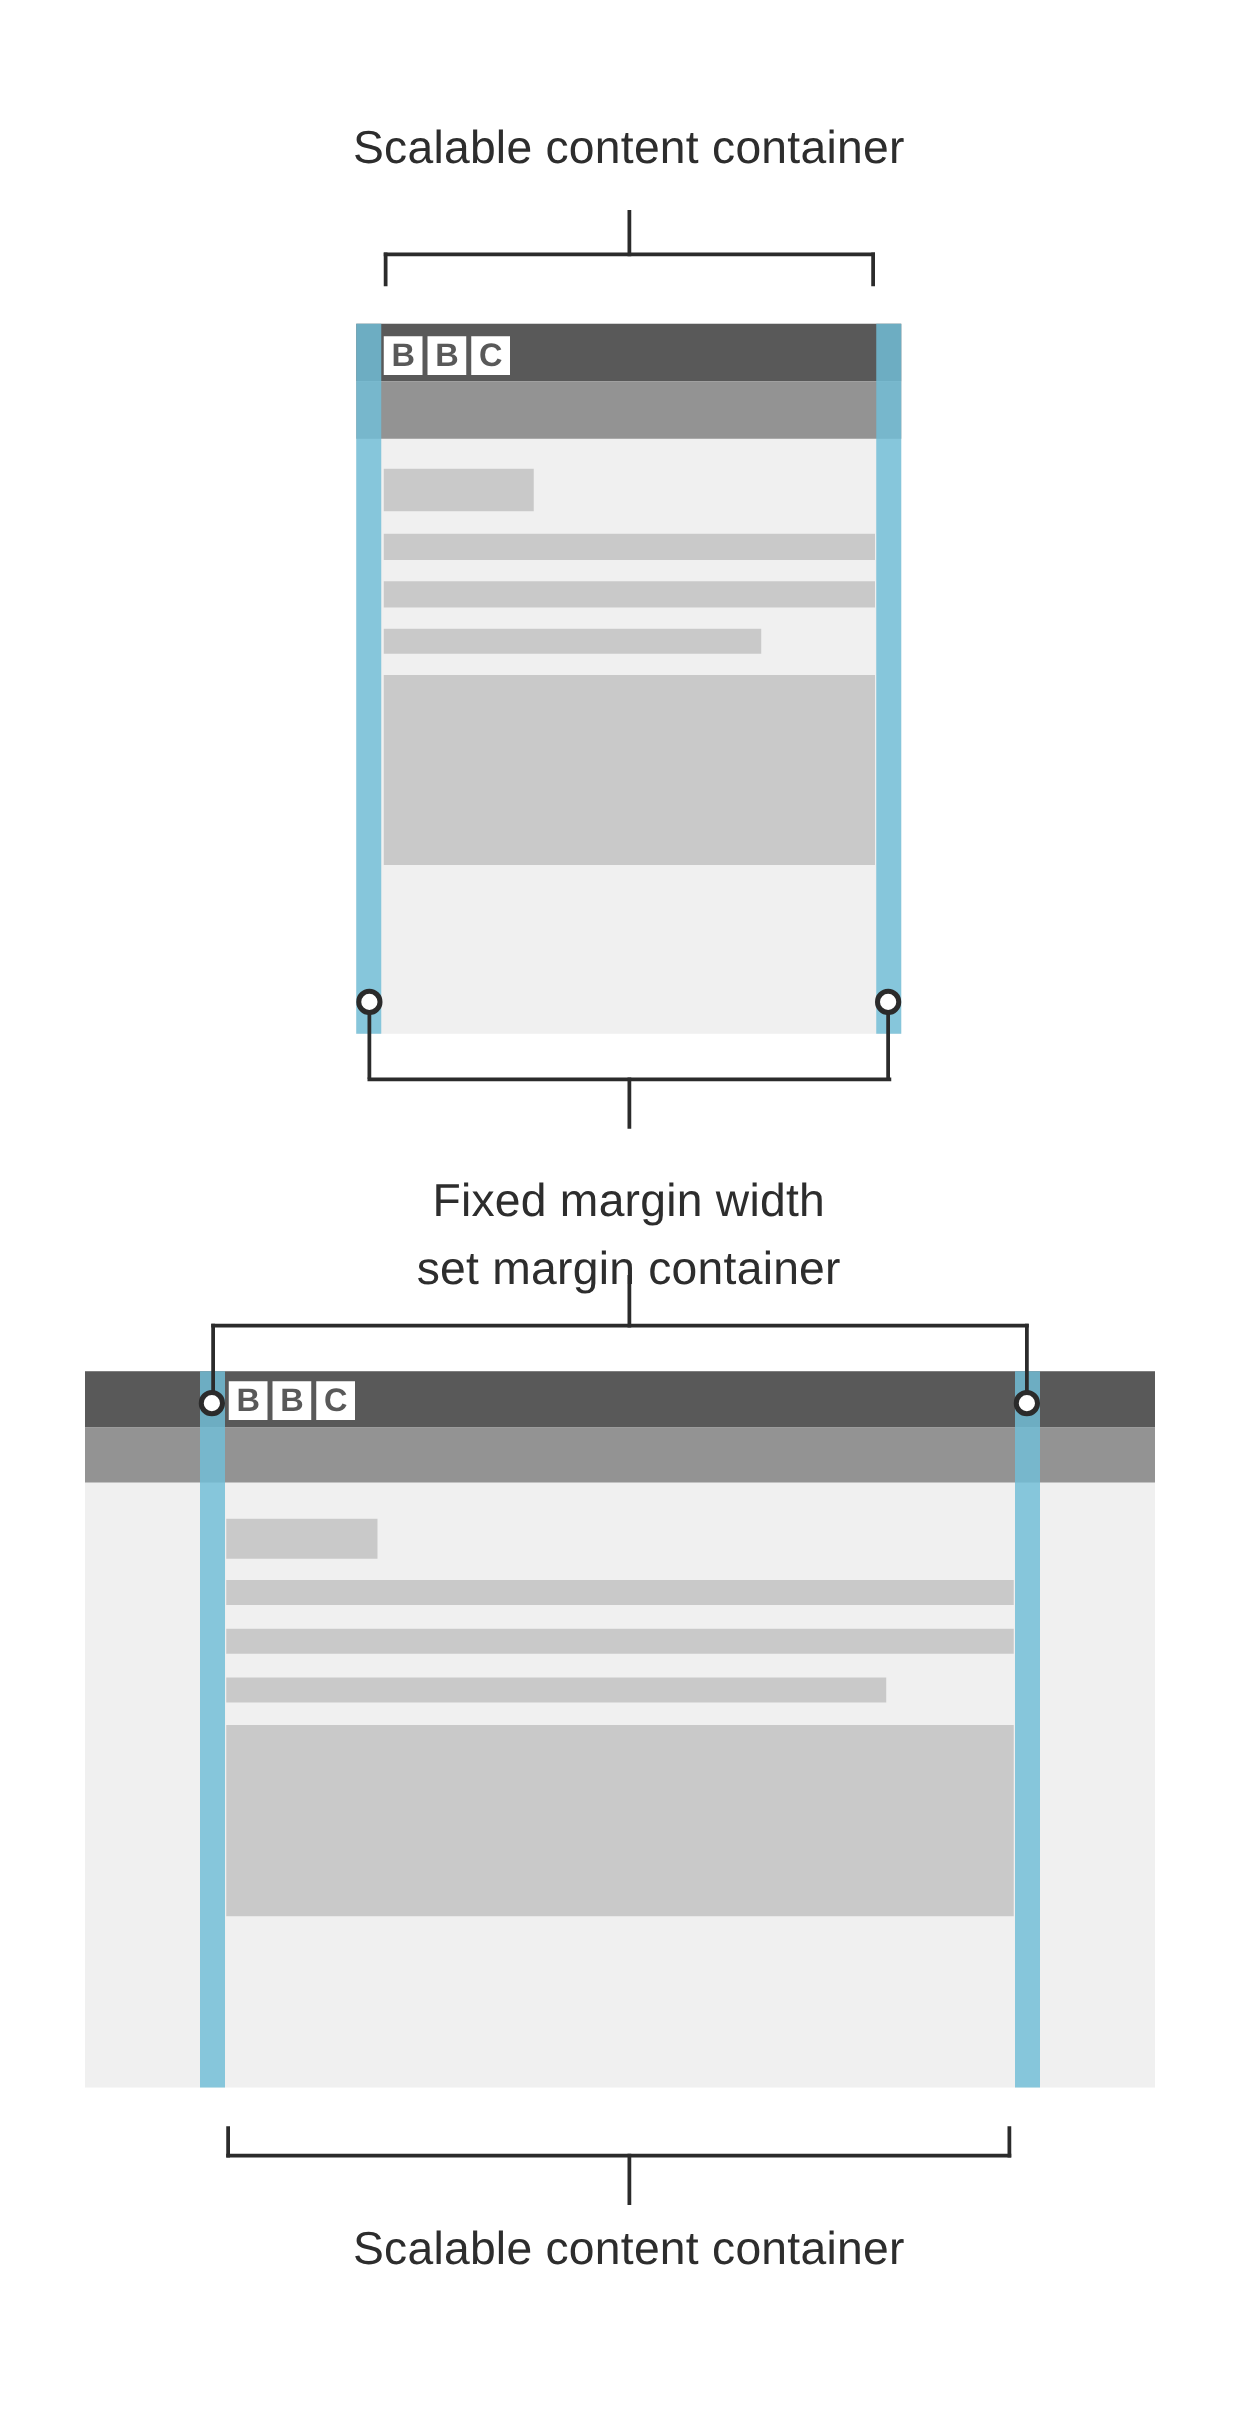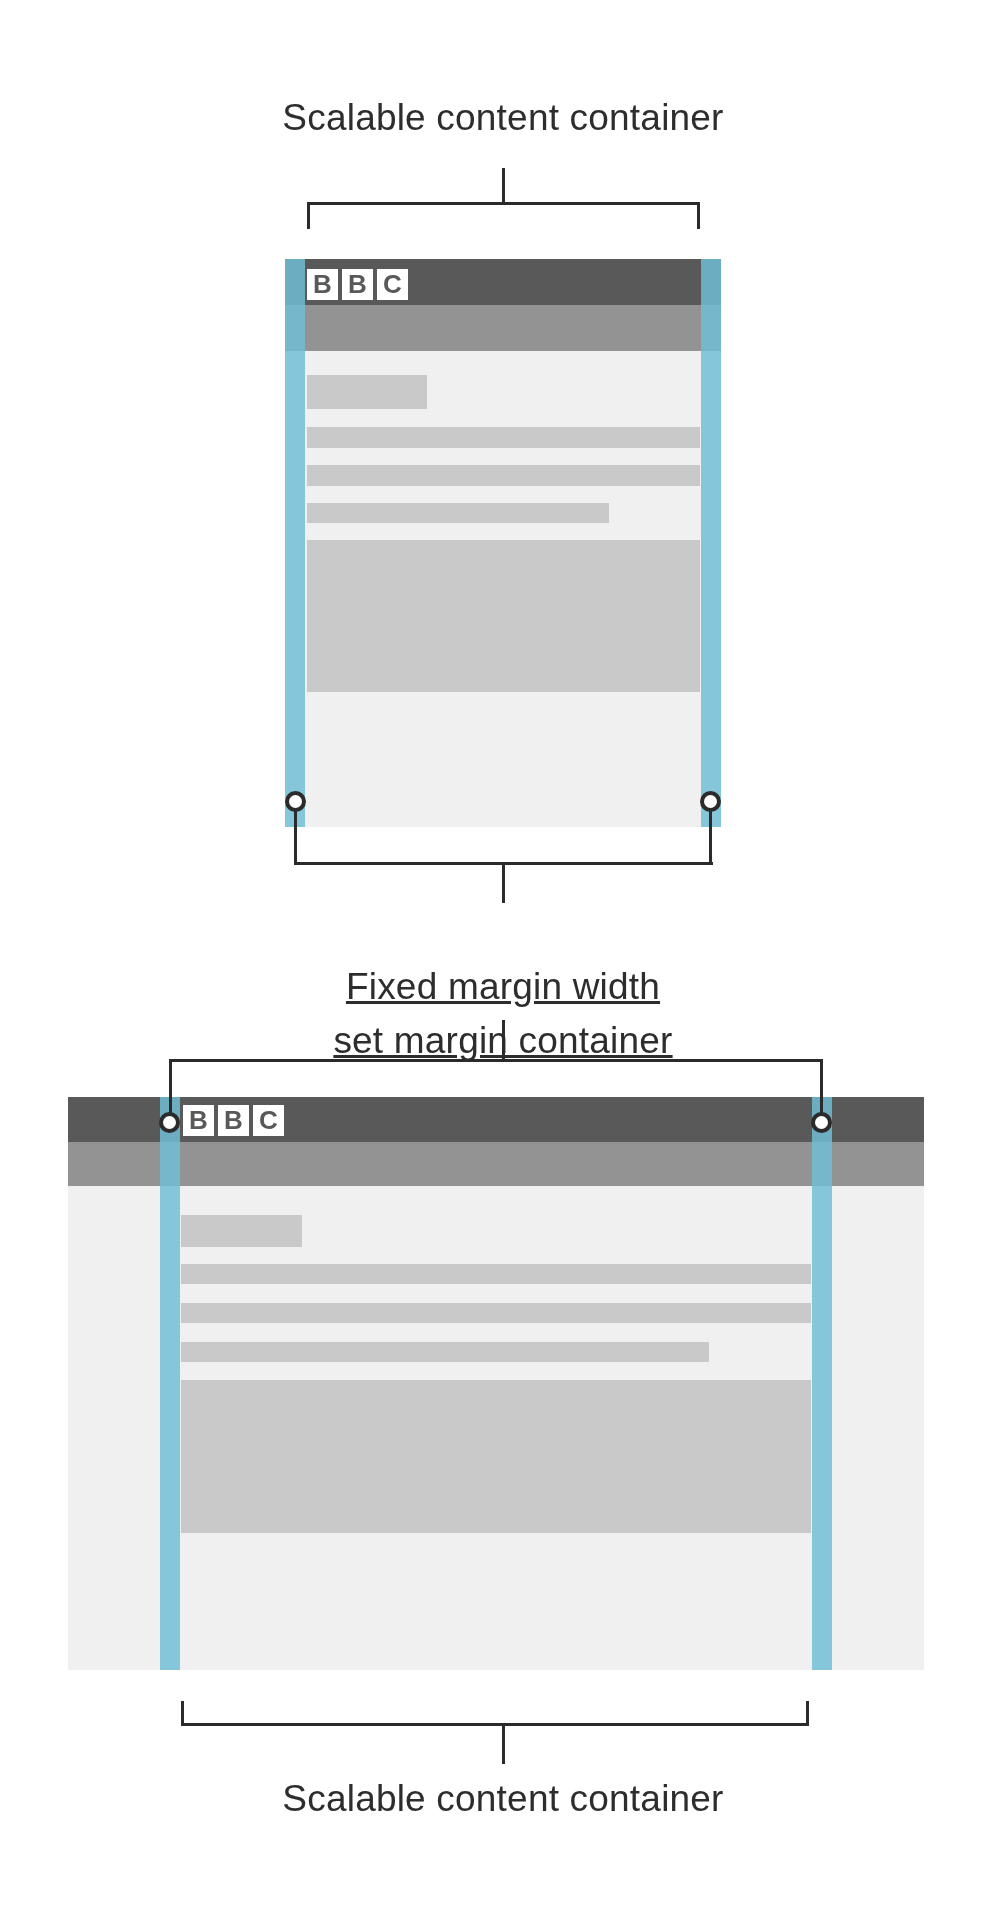--- a/index.html
+++ b/index.html
@@ -67,21 +67,21 @@
   </div>
 
   <div class="anchor" style="left:285px; top:791px;"></div>
   <div class="anchor" style="left:700px; top:791px;"></div>
 
   <div class="line overlay" style="left:294px; top:810px; width:3px; height:53px;"></div>
   <div class="line overlay" style="left:709px; top:810px; width:3px; height:53px;"></div>
   <div class="line" style="left:294px; top:862px; width:419px; height:3px;"></div>
   <div class="line" style="left:502px; top:862px; width:3px; height:41px;"></div>
 
-  <div class="caption" style="top:960px;text-decoration:underline;">
+  <div class="caption" style="top:934px;">
     <div>Fixed margin width</div>
     <div>set margin container</div>
   </div>
 
   <div class="line" style="left:502px; top:1020px; width:3px; height:42px;"></div>
   <div class="line" style="left:169px; top:1059px; width:654px; height:3px;"></div>
   <div class="line overlay" style="left:169px; top:1059px; width:3px; height:54px;"></div>
   <div class="line overlay" style="left:820px; top:1059px; width:3px; height:54px;"></div>
 
   <div class="mockup" style="left:68px; top:1097px; width:856px; height:573px;">

